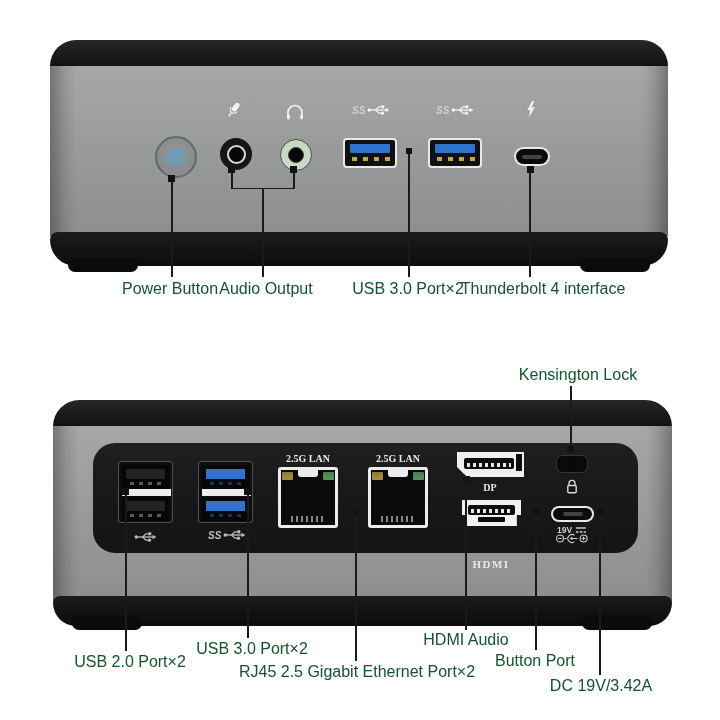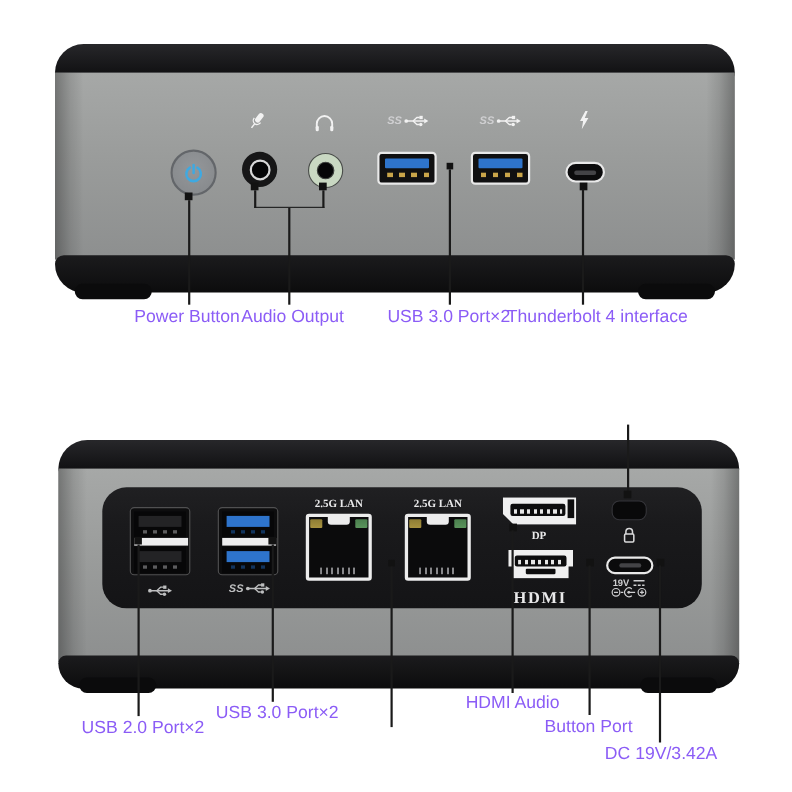--- a/index.html
+++ b/index.html
@@ -24,21 +24,21 @@
       linear-gradient(90deg, rgba(0,0,0,0.30) 0px, rgba(0,0,0,0.10) 14px, rgba(0,0,0,0) 26px, rgba(0,0,0,0) calc(100% - 26px), rgba(0,0,0,0.10) calc(100% - 14px), rgba(0,0,0,0.30) 100%),
       linear-gradient(180deg,#a6a8a7 0%,var(--body-gray) 45%,#8d8f8f 100%);}
   .cap-bottom{background:linear-gradient(180deg,#1b1b1d 0%,#0c0c0d 100%);}
   .foot{background:#0b0b0c;border-radius:8px;}
   .panel{background:linear-gradient(180deg,#202022 0%,var(--panel-black) 30%,#141416 100%);border-radius:22px;}
   
   .cline{background:var(--line-black);width:1.5px;}
   .hline{background:var(--line-black);height:1.5px;}
   .csq{width:7px;height:7px;background:#121212;}
   .cdot{width:6px;height:6px;background:#121212;}
-  .lbl{font-size:16px;line-height:18px;white-space:nowrap;transform:translateX(-50%);color:#8b5cf6;}
+  .lbl{font-size:16px;line-height:18px;white-space:nowrap;transform:translateX(-50%);color:#14532d;}
   .wlbl{color:#e9e9ea;font-weight:bold;white-space:nowrap;transform:translateX(-50%);font-family:Liberation Serif, serif;}
   
   .pwr-btn{width:38px;height:38px;border-radius:50%;border:2px solid #63666a;
            background:radial-gradient(circle at 50% 42%,#94979a 0%,#84878a 100%);
            display:flex;align-items:center;justify-content:center;}
   .jack-outer{border-radius:50%;display:flex;align-items:center;justify-content:center;}
   .jack-hole{border-radius:50%;background:#060607;}
   .usbA-front{width:54px;height:30px;border:2px solid #e9e9e9;border-radius:4px;background:#101011;box-sizing:border-box;}
   .usbA-front .tongue{position:absolute;left:5px;top:4px;width:40px;height:9px;background:var(--usb3-blue);border-radius:1px;}
   .usbA-front .pins{position:absolute;left:7px;top:17px;width:38px;height:4px;
@@ -175,21 +175,21 @@
     <div class="abs dev-face" style="left:0;top:26px;width:619px;height:176px;"></div>
     <div class="abs cap-bottom" style="left:0;top:196px;width:619px;height:30px;border-radius:8px 8px 26px 26px;"></div>
     <div class="abs foot" style="left:19px;top:216px;width:70px;height:14px;"></div>
     <div class="abs foot" style="left:529px;top:216px;width:70px;height:14px;"></div>
     <div class="abs panel" style="left:40px;top:43px;width:545px;height:110px;"></div>
   </div>
 
   <div class="abs wlbl" style="left:308px;top:453px;font-size:10px;">2.5G LAN</div>
   <div class="abs wlbl" style="left:398px;top:453px;font-size:10px;">2.5G LAN</div>
   <div class="abs wlbl" style="left:490px;top:482px;font-size:10px;">DP</div>
-  <div class="abs wlbl" style="left:491px;top:536px;font-size:15px;letter-spacing:1.5px;">HDMI</div>
+  <div class="abs wlbl" style="left:491px;top:558px;font-size:11px;letter-spacing:1.5px;">HDMI</div>
 
   <div class="abs usbA-rear" style="left:118px;top:461px;width:55px;height:62px;">
     <div class="usb-sub" style="top:3px;">
       <div class="tongue" style="background:#232325;"></div>
       <div class="pins"></div>
     </div>
     <div class="usb-div" style="top:27px;"></div>
     <div class="usb-sub" style="top:35px;">
       <div class="tongue" style="background:#232325;"></div>
       <div class="pins"></div>
@@ -302,19 +302,21 @@
 
   <div class="abs csq" style="left:462.5px;top:475.5px;"></div>
   <div class="abs cline" style="left:465.3px;top:482px;height:148px;"></div>
 
   <div class="abs csq" style="left:532.5px;top:507.5px;"></div>
   <div class="abs cline" style="left:535.3px;top:514px;height:136px;"></div>
 
   <div class="abs csq" style="left:596.5px;top:507.5px;"></div>
   <div class="abs cline" style="left:599.3px;top:514px;height:161px;"></div>
 
+  <div class="abs lbl" style="left:578px;top:366px;">Kensington Lock</div>
   <div class="abs lbl" style="left:130px;top:653px;">USB 2.0 Port×2</div>
   <div class="abs lbl" style="left:252px;top:640px;">USB 3.0 Port×2</div>
+  <div class="abs lbl" style="left:357px;top:663px;">RJ45 2.5 Gigabit Ethernet Port×2</div>
   <div class="abs lbl" style="left:466px;top:631px;">HDMI Audio</div>
   <div class="abs lbl" style="left:535px;top:652px;">Button Port</div>
   <div class="abs lbl" style="left:601px;top:677px;">DC 19V/3.42A</div>
 
 </div>
 
 </body></html>

